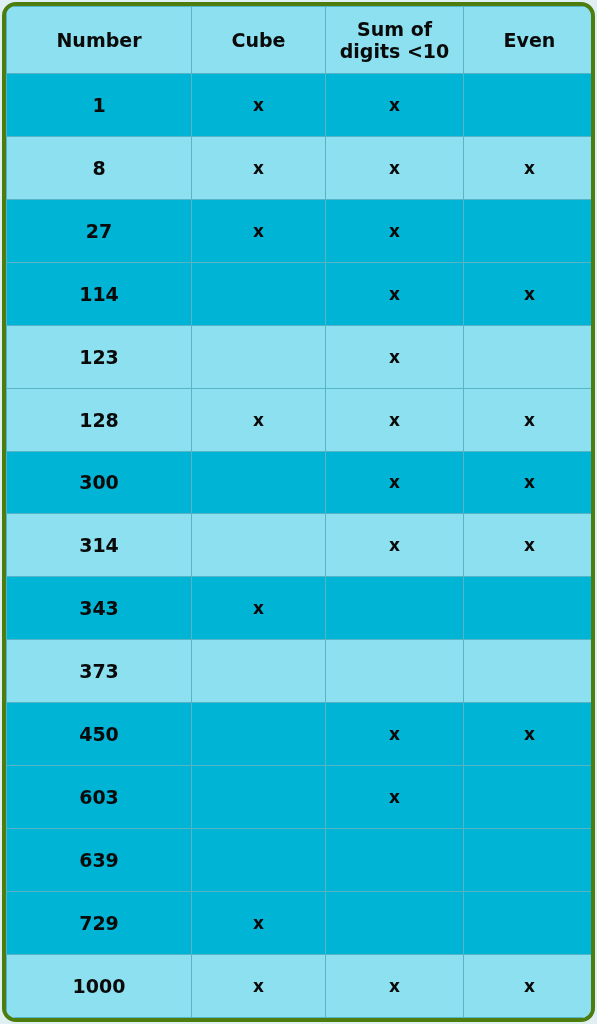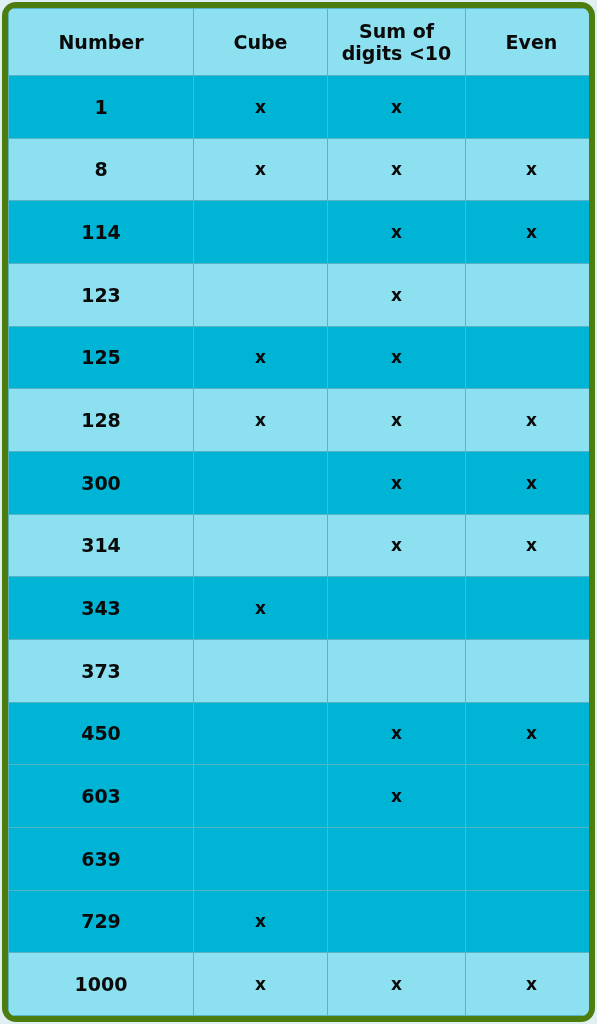--- a/index.html
+++ b/index.html
@@ -15,21 +15,21 @@
   }
 
   
   #table-card {
     position: absolute;
     left: 2px;
     top: 2px;
     width: 593px;
     height: 1020px;
     box-sizing: border-box;
-    border: 6px solid #4d7c0f;
+    border: 4px solid #4d7c0f;
     border-radius: 14px;
     overflow: hidden;
     background: #8ce0ef;
   }
 
   table.criteria-table {
     border-collapse: collapse;
     width: 100%;
     height: 100%;
     table-layout: fixed;
@@ -111,34 +111,34 @@
           <td class="mark">x</td>
           <td class="mark"></td>
         </tr>
         <tr class="row-light">
           <td class="num">8</td>
           <td class="mark">x</td>
           <td class="mark">x</td>
           <td class="mark">x</td>
         </tr>
         <tr class="row-dark">
+          <td class="num">27</td>
+          <td class="mark">x</td>
+          <td class="mark">x</td>
+          <td class="mark"></td>
+        </tr>
+        <tr class="row-dark">
           <td class="num">114</td>
           <td class="mark"></td>
           <td class="mark">x</td>
           <td class="mark">x</td>
         </tr>
         <tr class="row-light">
           <td class="num">123</td>
           <td class="mark"></td>
-          <td class="mark">x</td>
-          <td class="mark"></td>
-        </tr>
-        <tr class="row-dark">
-          <td class="num">125</td>
-          <td class="mark">x</td>
           <td class="mark">x</td>
           <td class="mark"></td>
         </tr>
         <tr class="row-light">
           <td class="num">128</td>
           <td class="mark">x</td>
           <td class="mark">x</td>
           <td class="mark">x</td>
         </tr>
         <tr class="row-dark">

